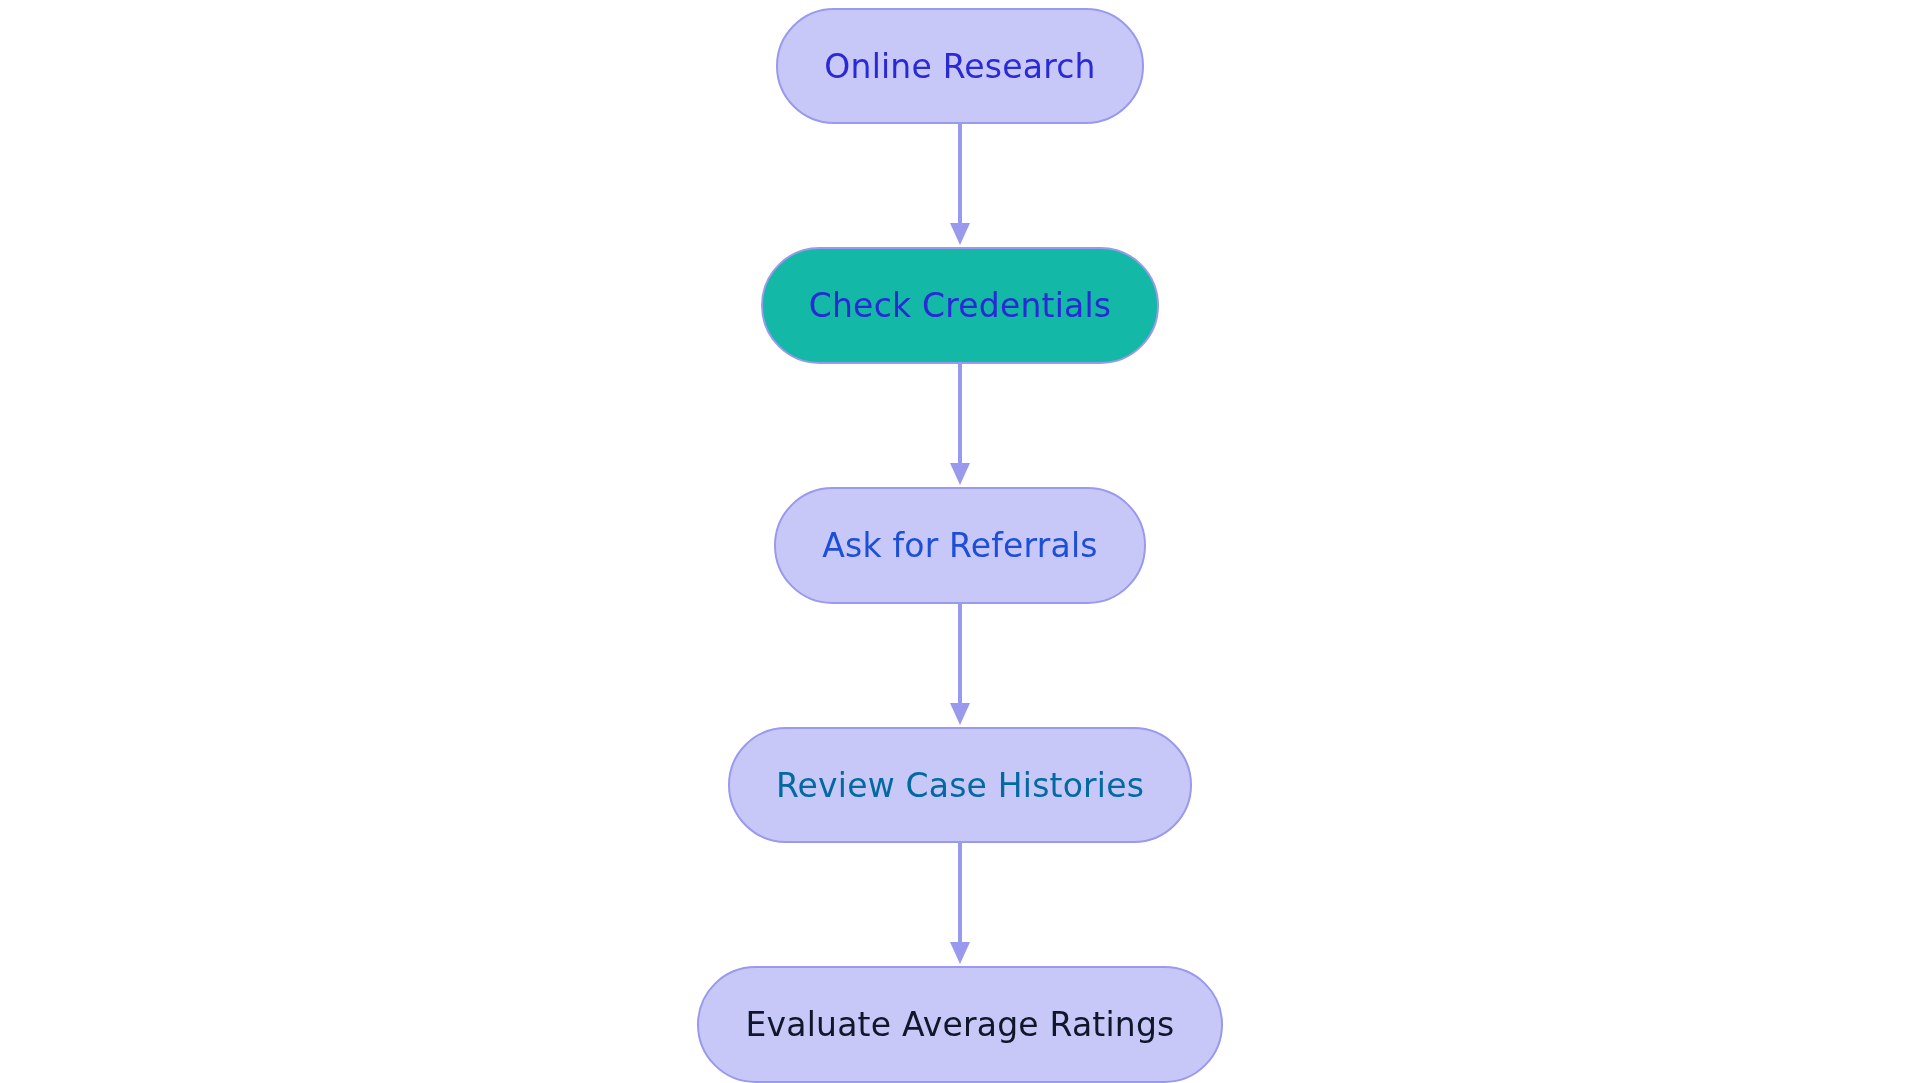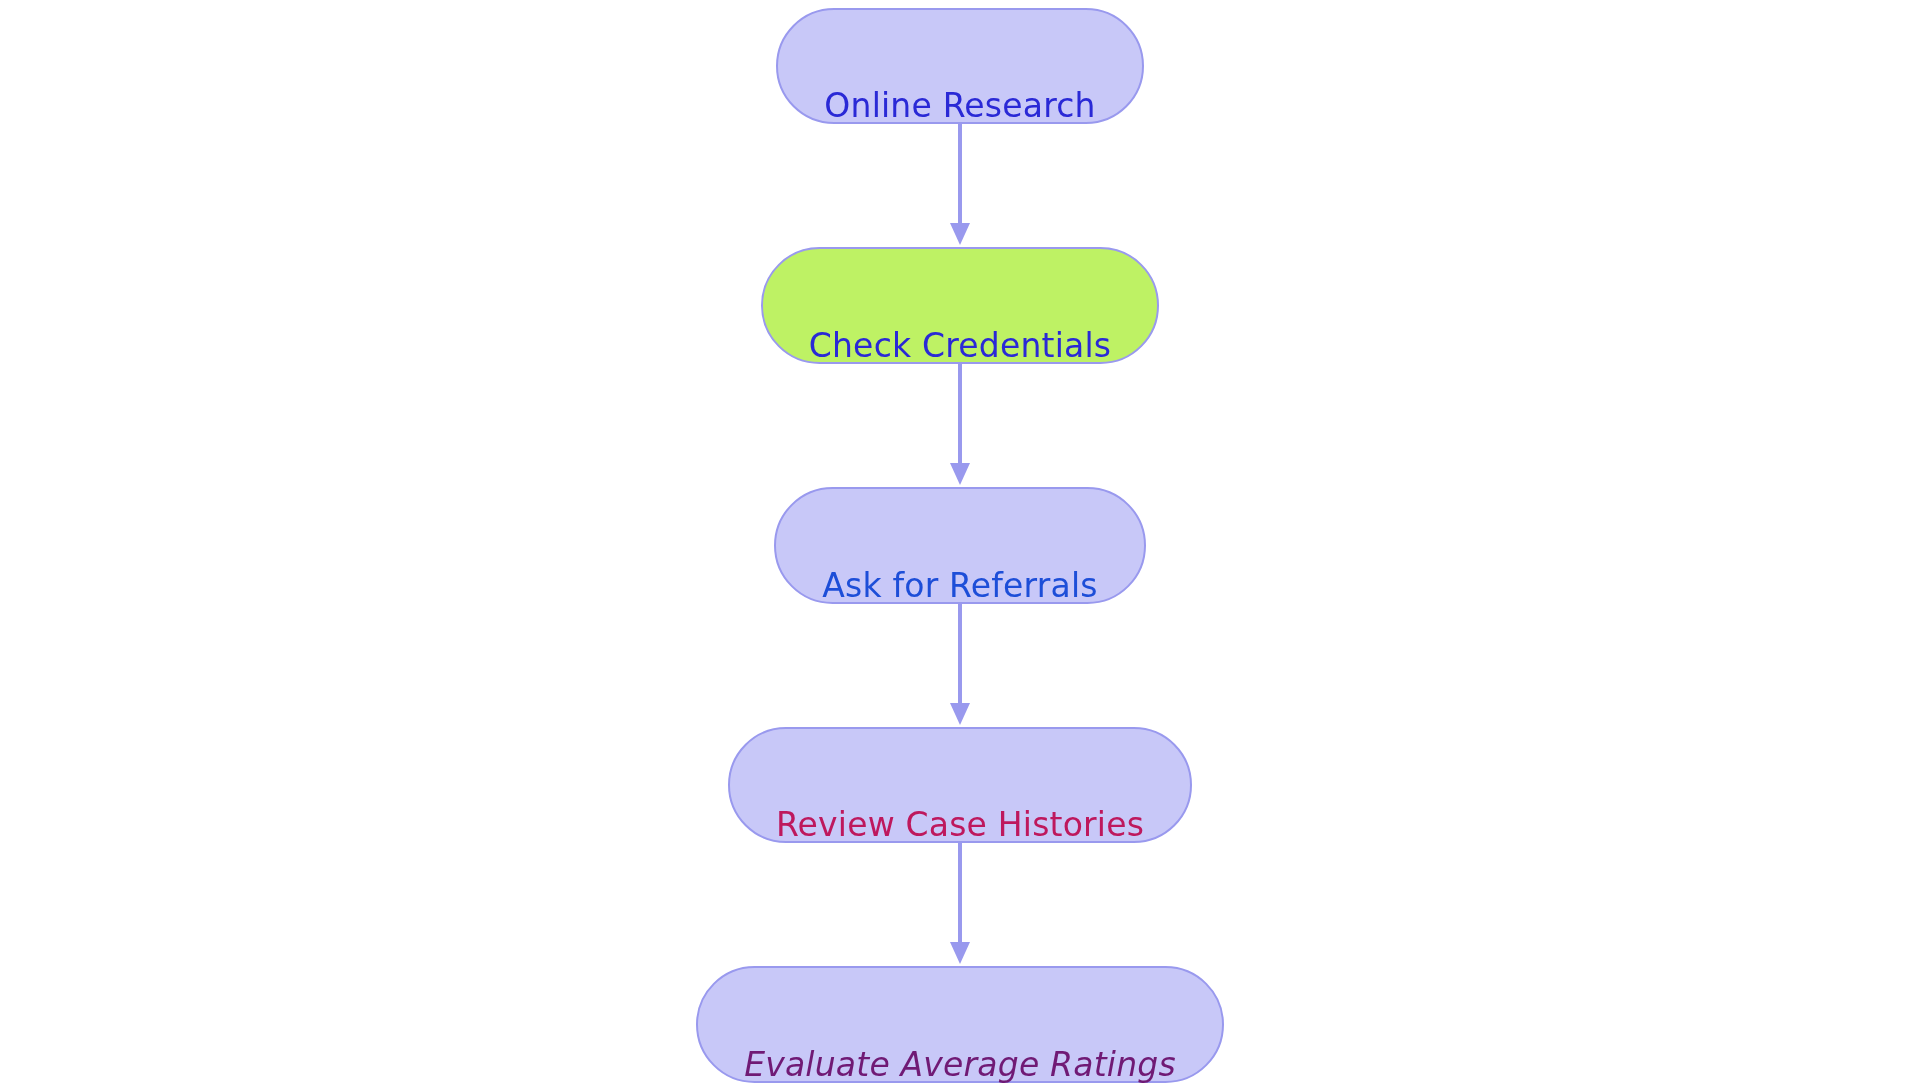--- a/index.html
+++ b/index.html
@@ -34,21 +34,21 @@
     justify-content: flex-start;
   }
 
   .node {
     box-sizing: border-box;
     height: 121px;
     border-radius: 60px;
     background: #c8c8f8;
     border: 2px solid #9999ee;
     display: flex;
-    align-items: flex-end;
+    align-items: center;
     justify-content: center;
     padding: 0 46px;
     position: relative;
     z-index: 2;
   }
 
   .node-label {
     color: #2a29d6;
     font-size: 33px;
     line-height: 1;
@@ -86,21 +86,21 @@
       <span class="node-label" style="color: rgb(42, 41, 214);">Online Research</span>
     </div>
 
     <div class="connector">
       <svg width="22" height="123" viewBox="0 0 22 123" xmlns="http://www.w3.org/2000/svg">
         <line x1="11" y1="0" x2="11" y2="101" stroke="#9999ee" stroke-width="4"></line>
         <polygon points="1,99 21,99 11,121" fill="#9999ee"></polygon>
       </svg>
     </div>
 
-    <div class="node" style="background: #bef264; border-color: rgb(153, 153, 238);">
+    <div class="node" style="background: #14b8a6; border-color: rgb(153, 153, 238);">
       <span class="node-label" style="color: rgb(42, 41, 214);">Check Credentials</span>
     </div>
 
     <div class="connector">
       <svg width="22" height="123" viewBox="0 0 22 123" xmlns="http://www.w3.org/2000/svg">
         <line x1="11" y1="0" x2="11" y2="101" stroke="#9999ee" stroke-width="4"></line>
         <polygon points="1,99 21,99 11,121" fill="#9999ee"></polygon>
       </svg>
     </div>
 
@@ -109,28 +109,28 @@
     </div>
 
     <div class="connector">
       <svg width="22" height="123" viewBox="0 0 22 123" xmlns="http://www.w3.org/2000/svg">
         <line x1="11" y1="0" x2="11" y2="101" stroke="#9999ee" stroke-width="4"></line>
         <polygon points="1,99 21,99 11,121" fill="#9999ee"></polygon>
       </svg>
     </div>
 
     <div class="node" style="background: rgb(200, 200, 248); border-color: rgb(153, 153, 238);">
-      <span class="node-label" style="color: #be185d;">Review Case Histories</span>
+      <span class="node-label" style="color: #0369a1;">Review Case Histories</span>
     </div>
 
     <div class="connector">
       <svg width="22" height="123" viewBox="0 0 22 123" xmlns="http://www.w3.org/2000/svg">
         <line x1="11" y1="0" x2="11" y2="101" stroke="#9999ee" stroke-width="4"></line>
         <polygon points="1,99 21,99 11,121" fill="#9999ee"></polygon>
       </svg>
     </div>
 
     <div class="node" style="background: rgb(200, 200, 248); border-color: rgb(153, 153, 238);">
-      <span class="node-label" style="color: #701a75; font-style: italic;">Evaluate Average Ratings</span>
+      <span class="node-label" style="color: #0f172a;">Evaluate Average Ratings</span>
     </div>
 
   </div>
 </div>
 
 </body></html>

